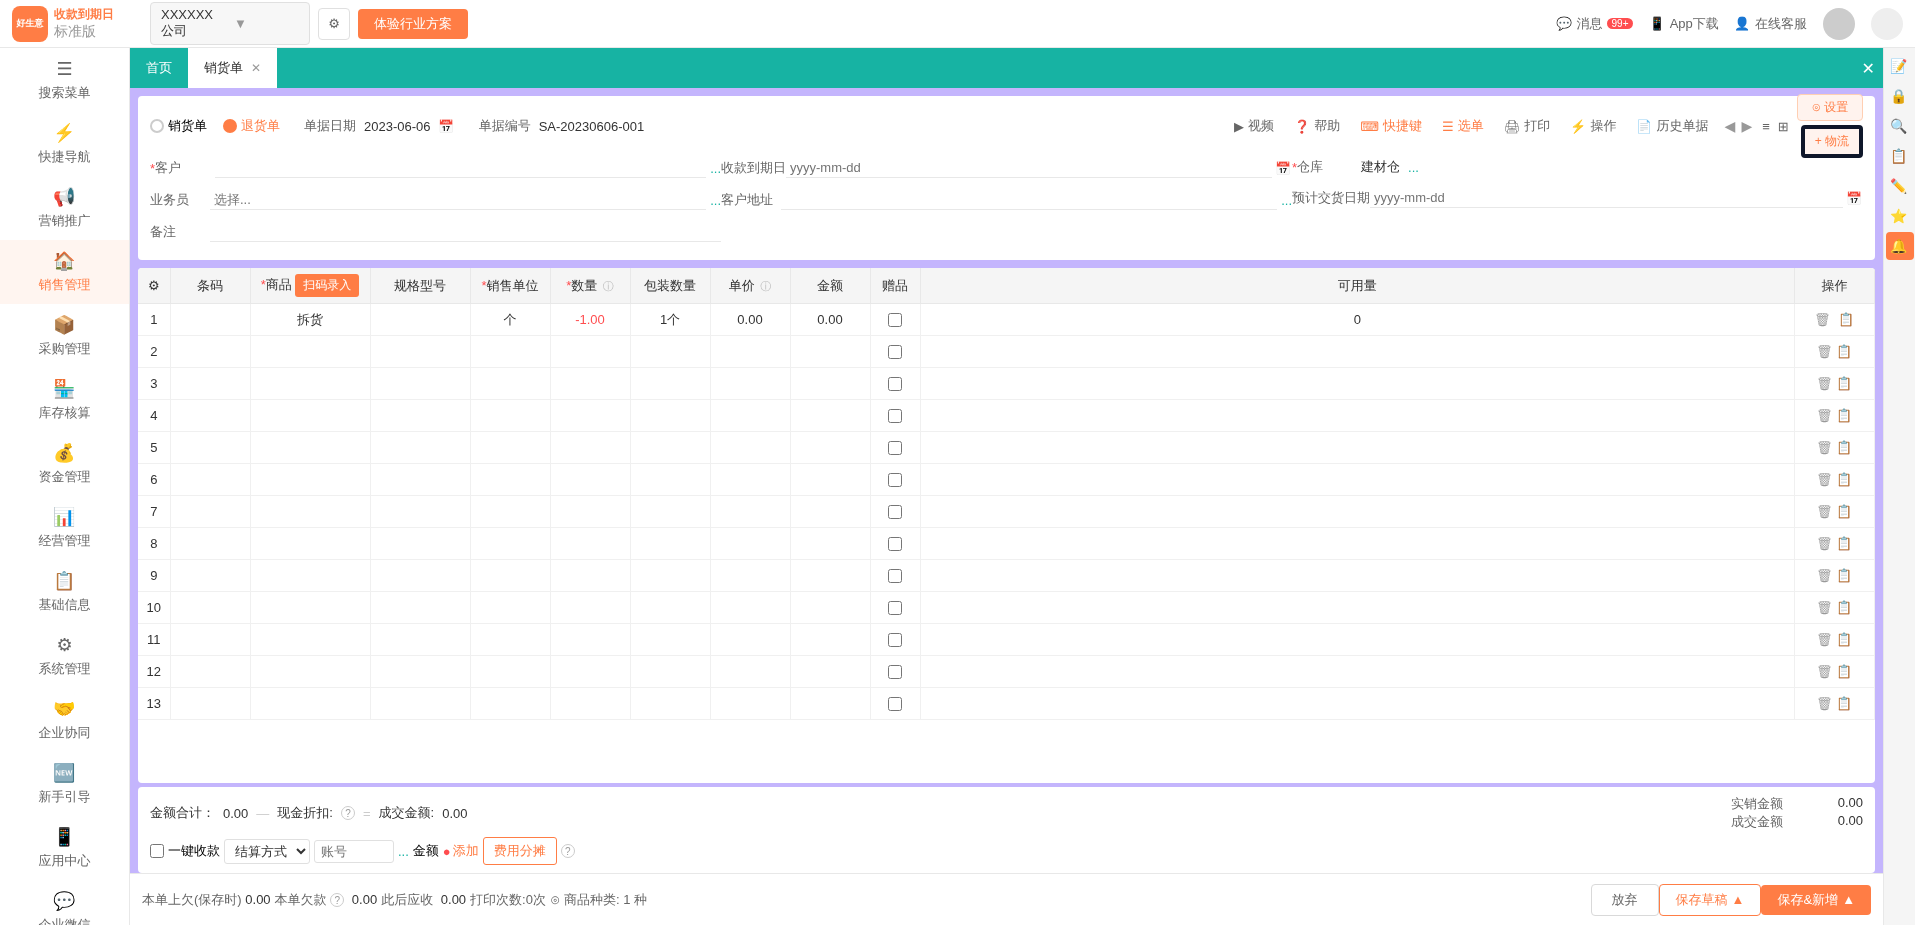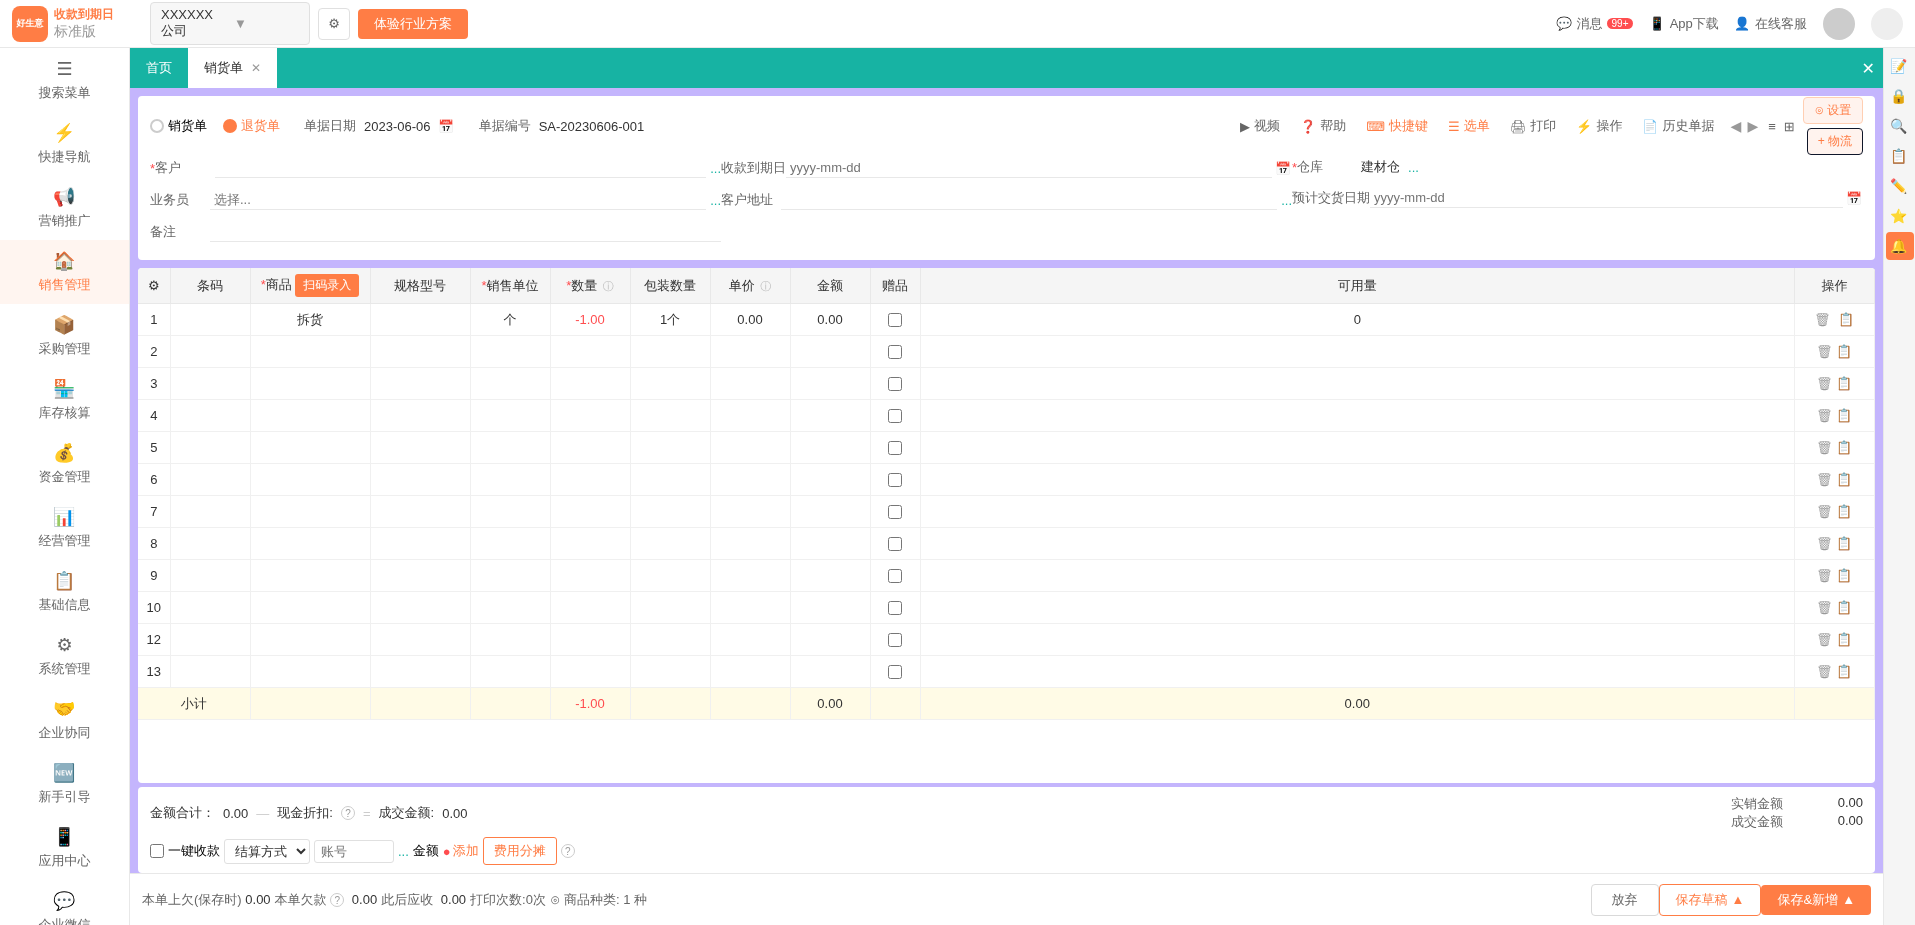--- a/index.html
+++ b/index.html
@@ -49,21 +49,21 @@
     .radio-item { display: flex; align-items: center; gap: 4px; cursor: pointer; }
     .radio-circle { width: 14px; height: 14px; border-radius: 50%; border: 2px solid #ccc; }
     .radio-circle.checked { border-color: #ff7d45; background: #ff7d45; }
     .form-label { color: #666; white-space: nowrap; }
     .form-value { color: #333; font-weight: 500; margin: 0 8px; }
     .calendar-icon { color: #17b3a3; cursor: pointer; margin-right: 24px; }
     .toolbar-right { margin-left: auto; display: flex; align-items: center; gap: 8px; }
     .toolbar-btn { display: flex; align-items: center; gap: 4px; color: #666; cursor: pointer; font-size: 12px; padding: 4px 6px; border-radius: 3px; }
     .toolbar-btn.orange { color: #ff7d45; }
     .settings-btn { background: #fff3ee; border: 1px solid #ffcfb3; color: #ff7d45; border-radius: 4px; padding: 4px 10px; cursor: pointer; font-size: 12px; }
-    .logistics-btn { background: #fff3ee; border: 1px solid #0f172a; color: #ff7d45; border-radius: 4px; padding: 4px 10px; cursor: pointer; font-size: 12px; margin-left: 4px; }
+    .logistics-btn { background: #fff3ee; border: 4px solid #0f172a; color: #ff7d45; border-radius: 4px; padding: 4px 10px; cursor: pointer; font-size: 12px; margin-left: 4px; }
 
     .form-fields { display: grid; grid-template-columns: 1fr 1fr 1fr; gap: 0; margin-top: 8px; }
     .field-row { display: flex; align-items: center; padding: 6px 0; border-bottom: none; }
     .field-label { color: #666; white-space: nowrap; min-width: 60px; }
     .field-required { color: #ff4d4f; }
     .field-input { flex: 1; border: none; border-bottom: 1px solid #e8e8e8; padding: 2px 4px; color: #999; outline: none; min-width: 0; }
     .field-dots { color: #17b3a3; cursor: pointer; margin-left: 4px; }
     .field-cal { color: #17b3a3; cursor: pointer; margin-left: 4px; }
 
     
@@ -542,20 +542,38 @@
                 <td></td>
               <td>
                   <div class="checkbox-cell">
                     <input type="checkbox" style="">
                   </div>
                 </td>
                 <td></td>
               <td><span style="cursor:pointer;color:#999;margin-right:4px">🗑</span><span style="cursor:pointer;color:#999">📋</span></td>
             </tr>
             <tr>
+              <td>11</td>
+              <td></td>
+                <td></td>
+                <td></td>
+                <td></td>
+                <td></td>
+                <td></td>
+                <td></td>
+                <td></td>
+              <td>
+                  <div class="checkbox-cell">
+                    <input type="checkbox" style="">
+                  </div>
+                </td>
+                <td></td>
+              <td><span style="cursor:pointer;color:#999;margin-right:4px">🗑</span><span style="cursor:pointer;color:#999">📋</span></td>
+            </tr>
+            <tr>
               <td>12</td>
               <td></td>
                 <td></td>
                 <td></td>
                 <td></td>
                 <td></td>
                 <td></td>
                 <td></td>
                 <td></td>
               <td>
@@ -578,33 +596,20 @@
                 <td></td>
               <td>
                   <div class="checkbox-cell">
                     <input type="checkbox" style="">
                   </div>
                 </td>
                 <td></td>
               <td><span style="cursor:pointer;color:#999;margin-right:4px">🗑</span><span style="cursor:pointer;color:#999">📋</span></td>
             </tr>
 
-            <tr class="subtotal-row">
-              <td colspan="2">小计</td>
-              <td></td>
-              <td></td>
-              <td></td>
-              <td class="red">-1.00</td>
-              <td></td>
-              <td></td>
-              <td>0.00</td>
-              <td></td>
-              <td>0.00</td>
-              <td></td>
-            </tr>
           </tbody>
         </table>
       </div>
     </div>
 
     <div class="bottom-summary">
       <div class="summary-row1">
         <span>金额合计：</span>
         <span>0.00</span>
         <span class="dash">—</span>

